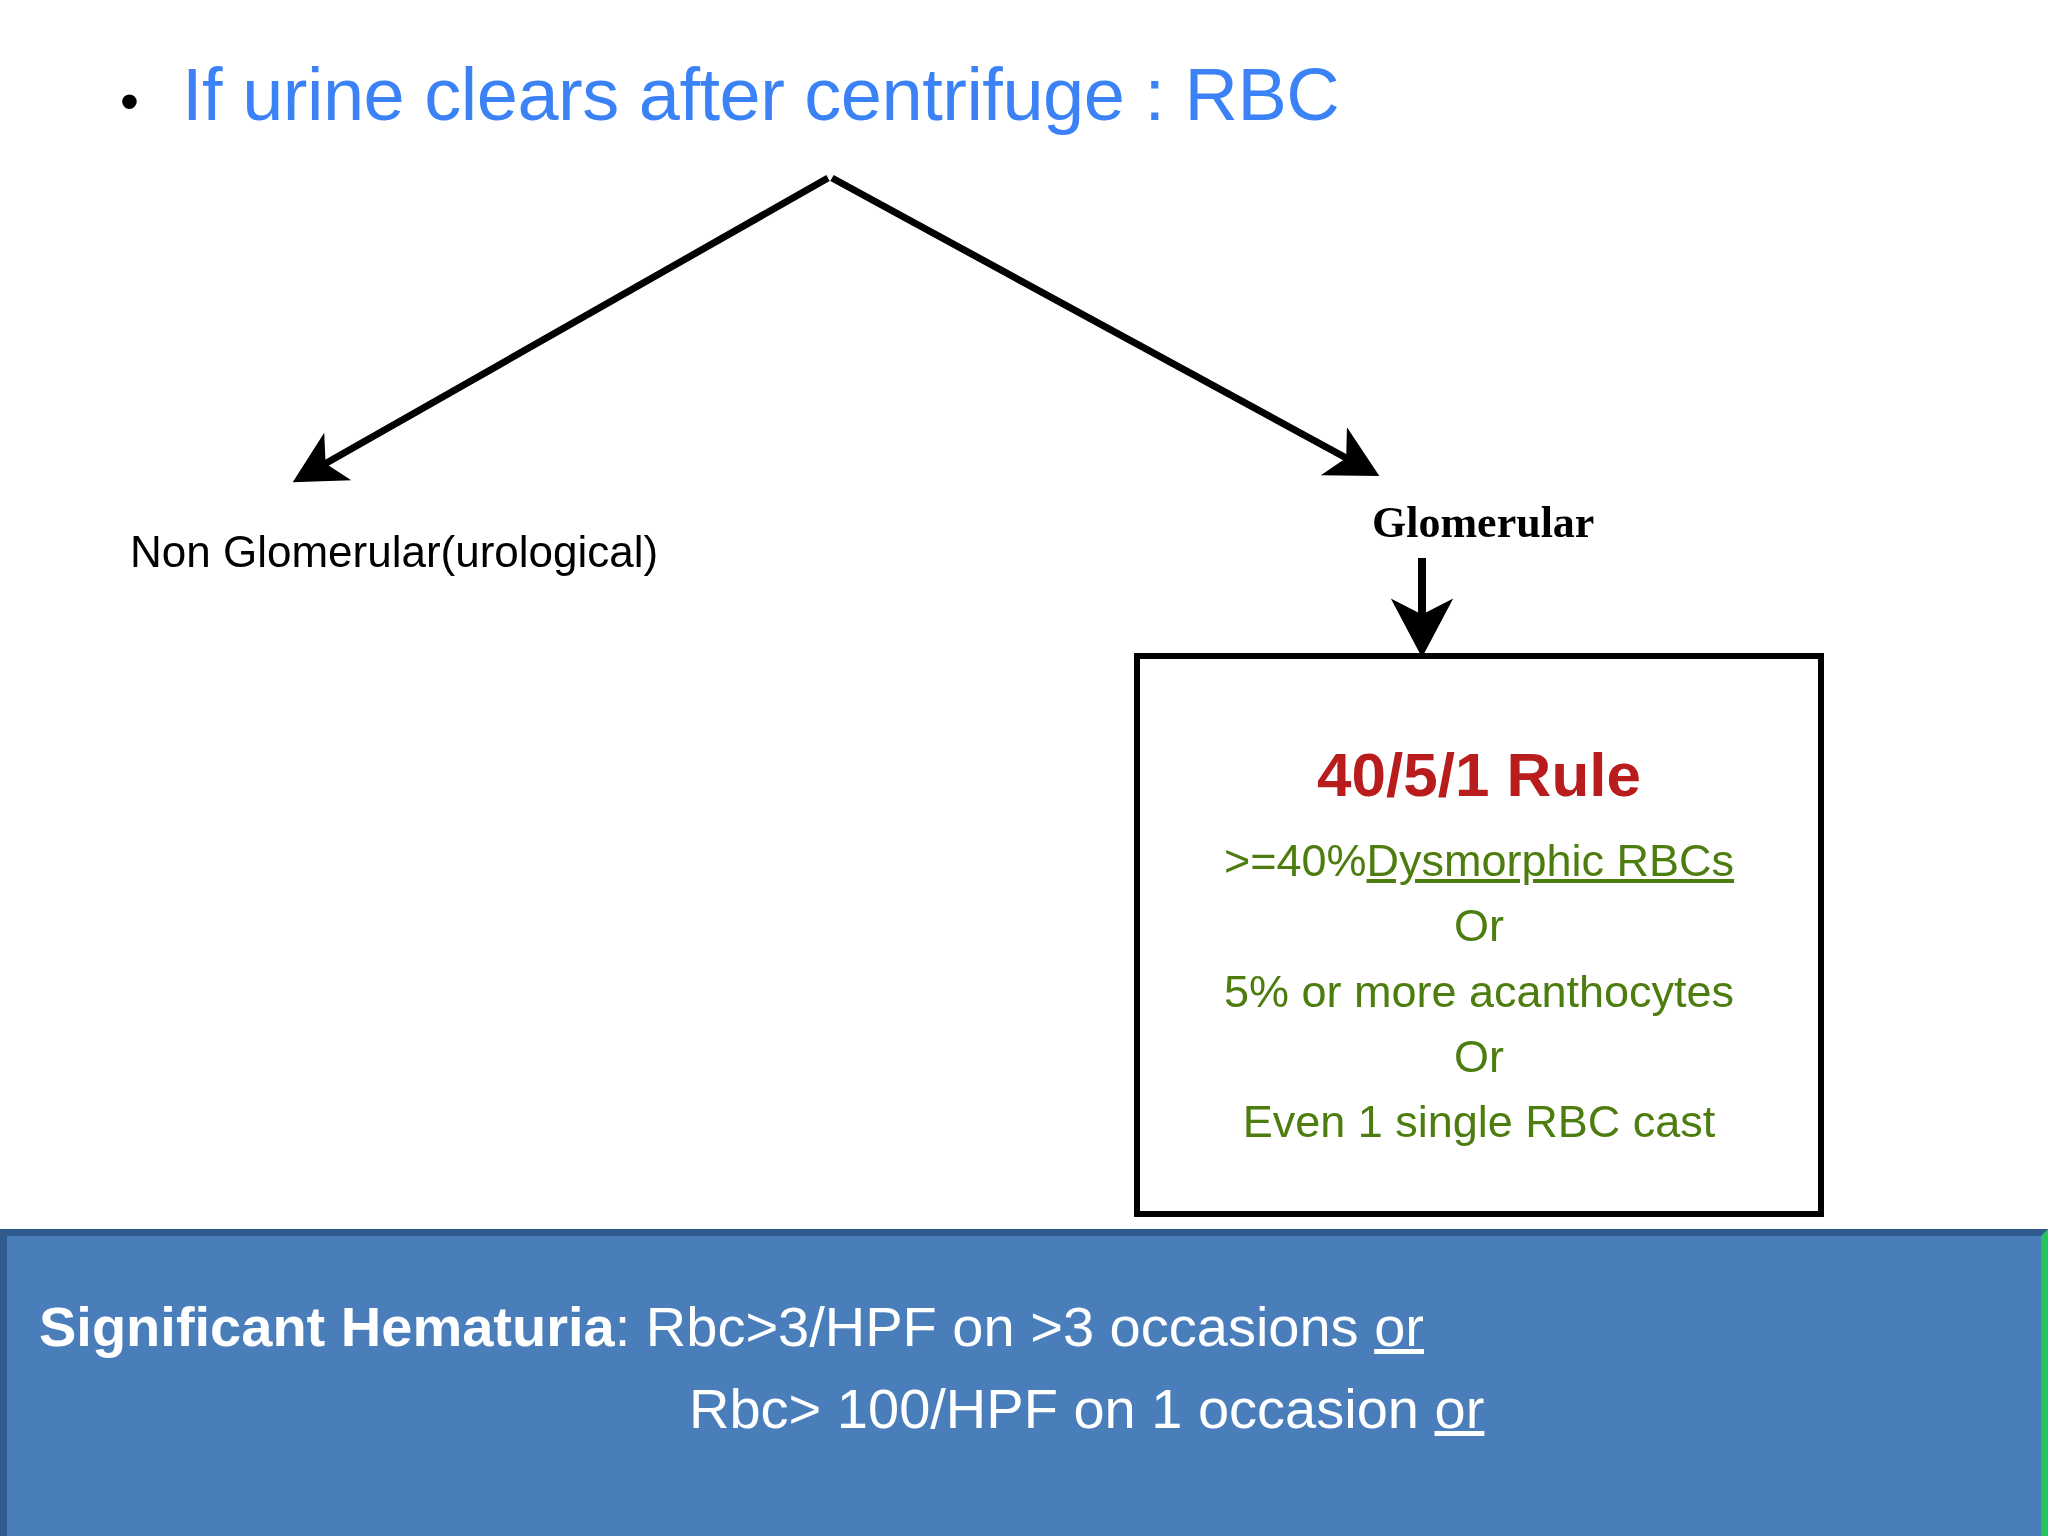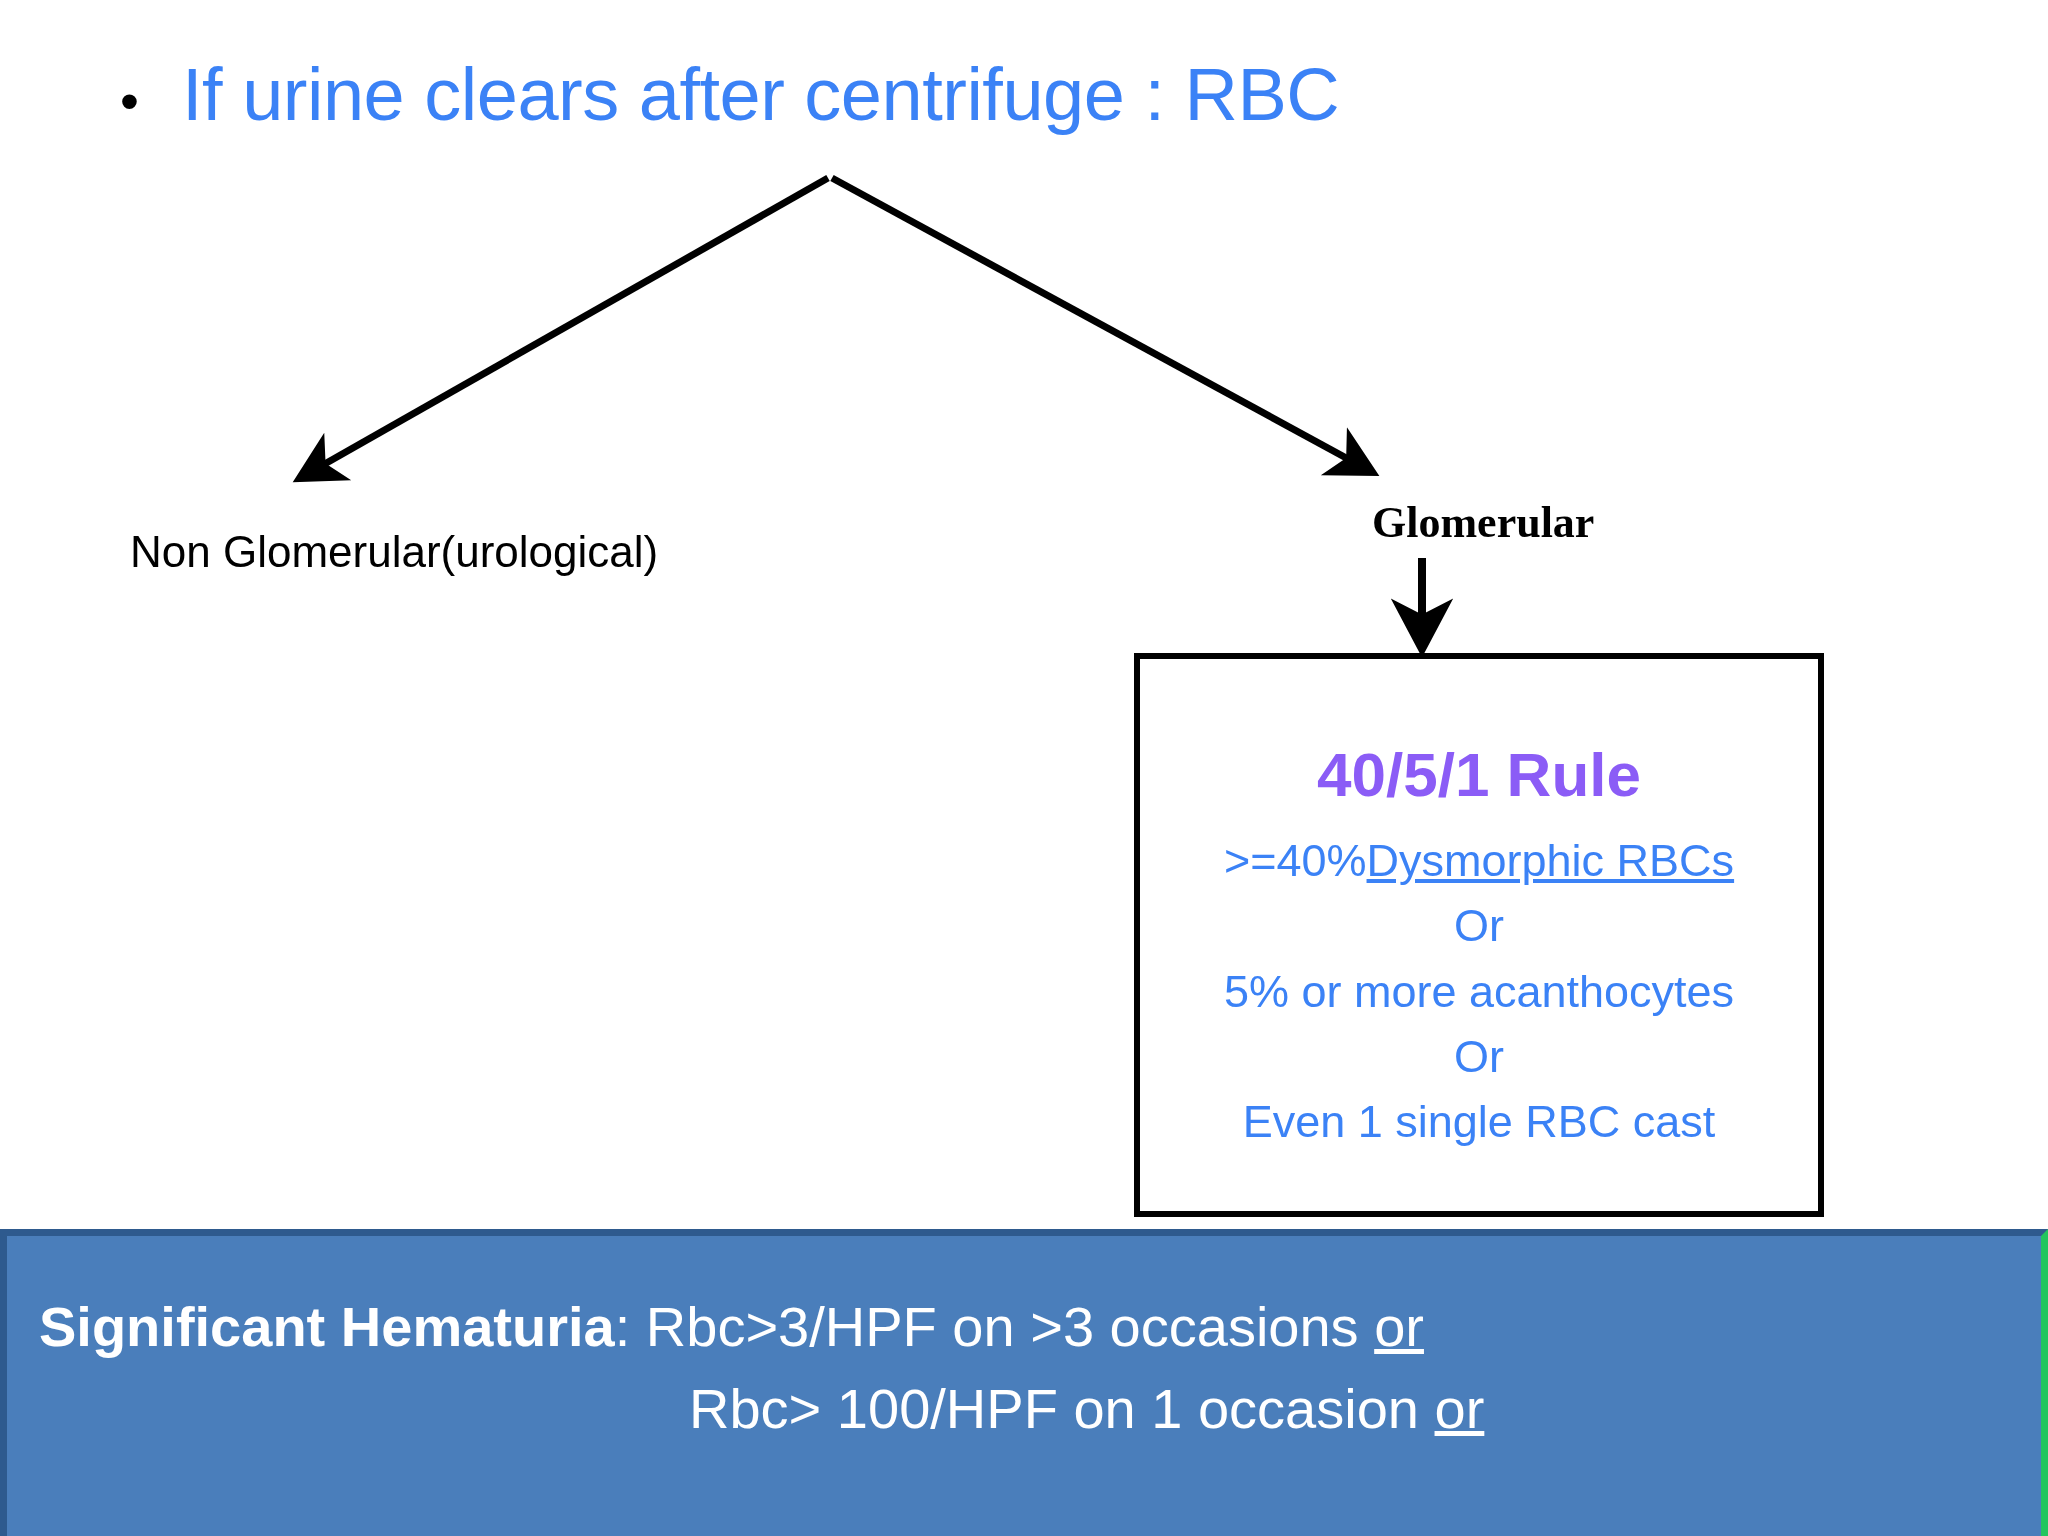--- a/index.html
+++ b/index.html
@@ -81,28 +81,28 @@
     border: 6px solid #000000;
     box-sizing: border-box;
     background: #ffffff;
     text-align: center;
   }
   #rule-title {
     margin-top: 82px;
     font-size: 62px;
     font-weight: 700;
     line-height: 1.1;
-    color: #8b5cf6;
+    color: #b91c1c;
   }
   .rule-line {
     font-size: 45px;
     font-weight: 400;
     line-height: 1.05;
     margin-top: 18px;
-    color: #3b82f6;
+    color: #4d7c0f;
   }
   #rule-line-1 { margin-top: 28px; }
   .u { text-decoration: underline; }
 
   
   #banner {
     position: absolute;
     left: 0px;
     top: 1229px;
     width: 2048px;

